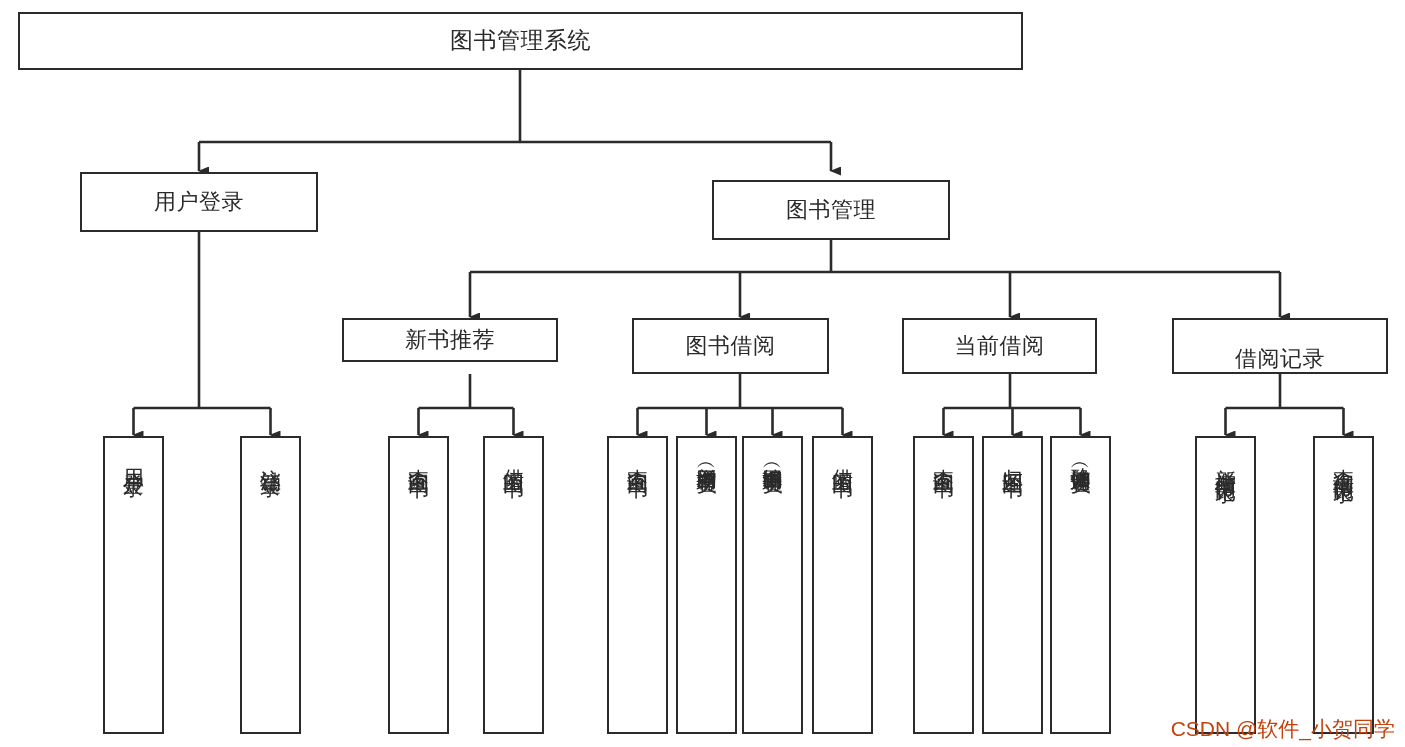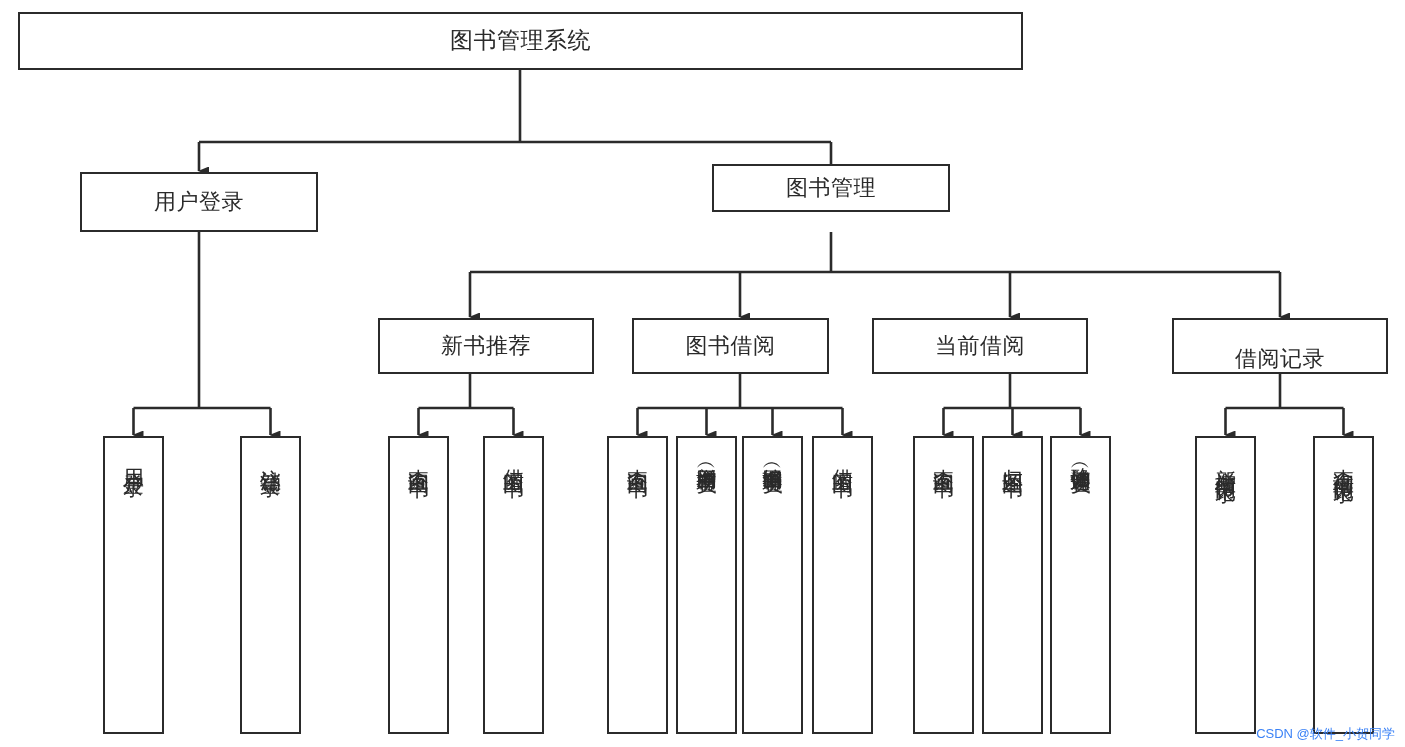--- a/index.html
+++ b/index.html
@@ -67,22 +67,22 @@
     white-space: nowrap;
   }
   .node.vertical.tall-text .node-label {
     font-size: 20px;
     letter-spacing: 1px;
   }
   #watermark {
     position: absolute;
     right: 10px;
     bottom: 4px;
-    font-size: 13px;
-    color: #3b82f6;
+    font-size: 21px;
+    color: #c2410c;
     z-index: 5;
     white-space: nowrap;
     font-family: "Liberation Sans", "DejaVu Sans", sans-serif;
   }
 </style>
 </head>
 <body>
 
 <div id="diagram-canvas">
 
@@ -129,30 +129,30 @@
       </g>
   </svg>
 
   <div id="nodes-layer">
       <div class="node horizontal root" style="left: 18px; top: 12px; width: 1005px; height: 58px;">
         <span class="node-label">图书管理系统</span>
       </div>
       <div class="node horizontal" style="left: 80px; top: 172px; width: 238px; height: 60px;">
         <span class="node-label">用户登录</span>
       </div>
-      <div class="node horizontal" style="left: 712px; top: 164px; width: 238px; height: 48px;">
+      <div class="node horizontal" style="left: 712px; top: 180px; width: 238px; height: 60px;">
         <span class="node-label">图书管理</span>
       </div>
-      <div class="node horizontal" style="left: 378px; top: 318px; width: 216px; height: 56px;">
+      <div class="node horizontal" style="left: 342px; top: 318px; width: 216px; height: 44px;">
         <span class="node-label">新书推荐</span>
       </div>
       <div class="node horizontal" style="left: 632px; top: 318px; width: 197px; height: 56px;">
         <span class="node-label">图书借阅</span>
       </div>
-      <div class="node horizontal" style="left: 872px; top: 318px; width: 216px; height: 56px;">
+      <div class="node horizontal" style="left: 902px; top: 318px; width: 195px; height: 56px;">
         <span class="node-label">当前借阅</span>
       </div>
       <div class="node horizontal" style="left: 1172px; top: 318px; width: 216px; height: 56px; align-items: flex-end;">
         <span class="node-label">借阅记录</span>
       </div>
       <div class="node vertical" style="left: 103px; top: 436px; width: 61px; height: 298px;">
         <span class="node-label">用户登录</span>
       </div>
       <div class="node vertical" style="left: 240px; top: 436px; width: 61px; height: 298px;">
         <span class="node-label">注销登录</span>

